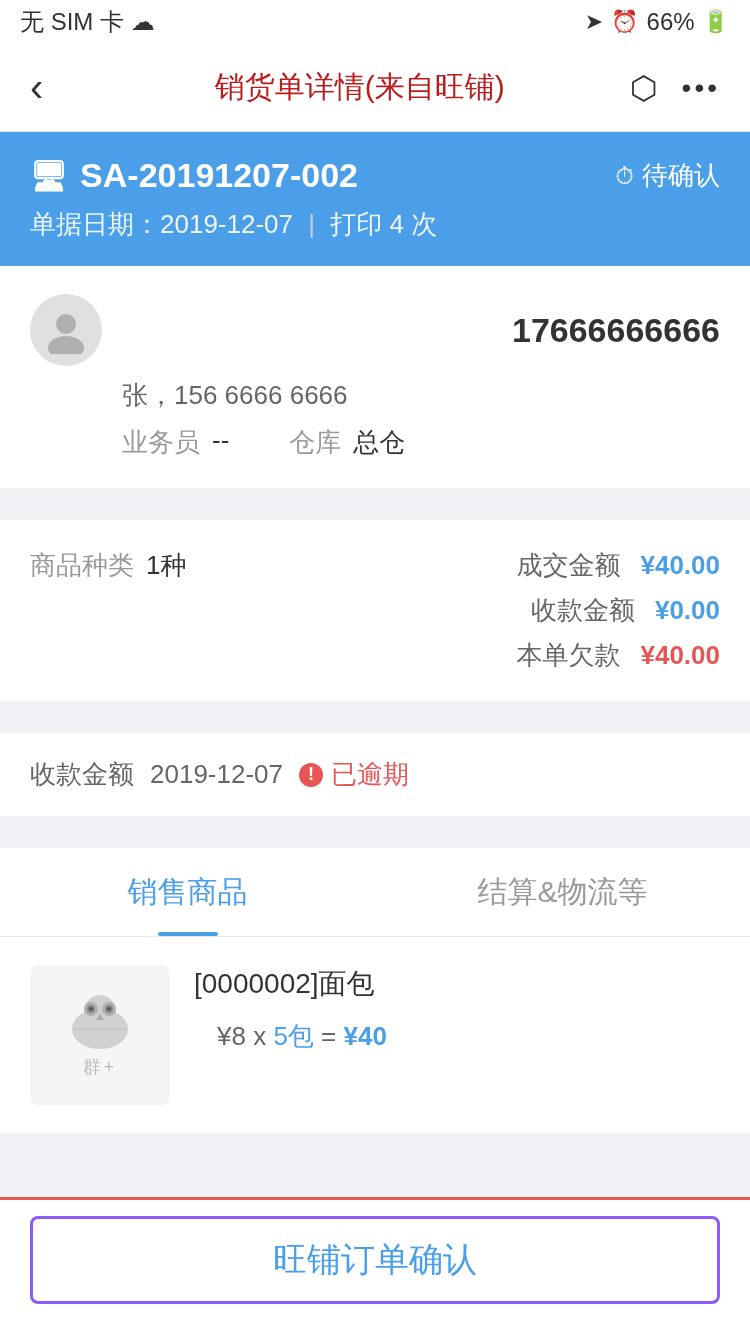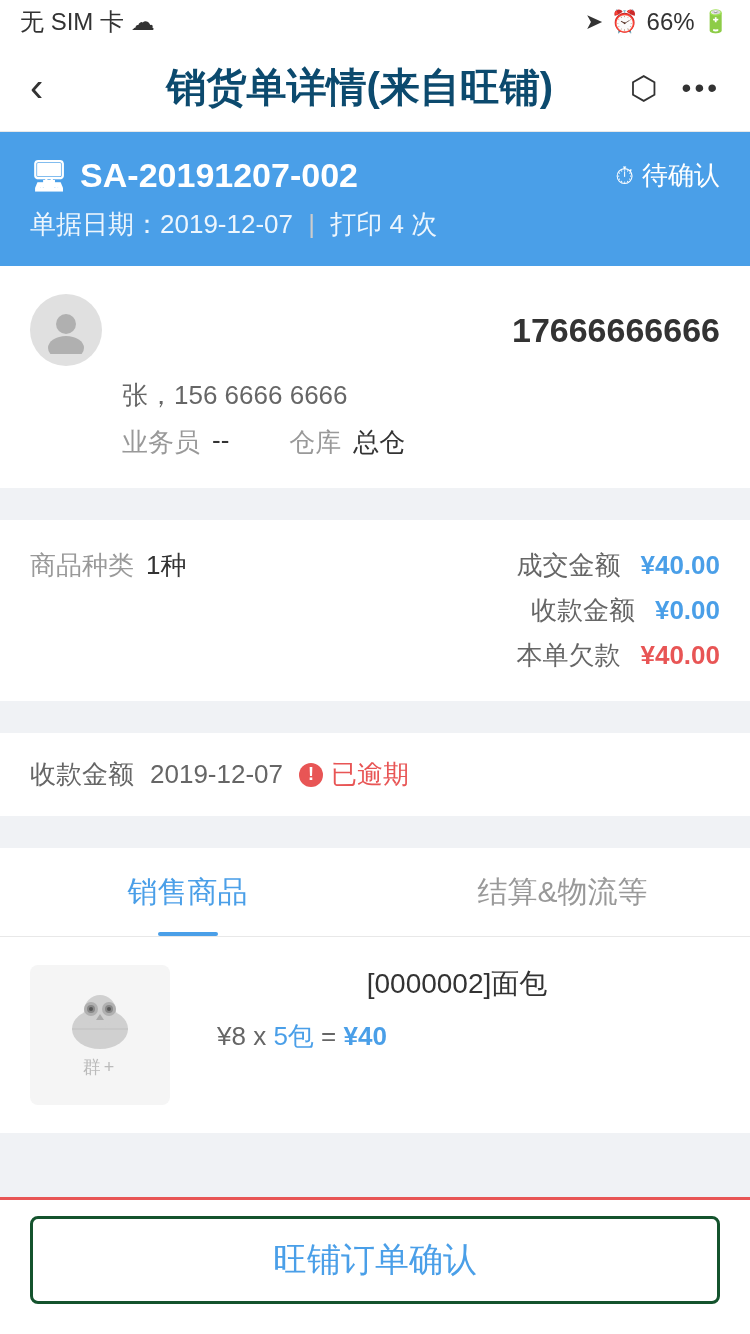--- a/index.html
+++ b/index.html
@@ -39,23 +39,23 @@
       padding: 0 30px;
       border-bottom: 1px solid #e8e8e8;
     }
     .nav-back {
       font-size: 40px;
       color: #333;
       cursor: pointer;
       width: 60px;
     }
     .nav-title {
-      font-size: 40px;
-      font-weight: 700;
-      color: #0c4a6e;
+      font-size: 30px;
+      font-weight: 400;
+      color: #b91c1c;
     }
     .nav-right {
       display: flex;
       align-items: center;
       gap: 24px;
     }
 
     
     .order-header {
       background: #4a9fe8;
@@ -276,21 +276,20 @@
       justify-content: center;
       gap: 4px;
     }
     .product-info {
       flex: 1;
     }
     .product-name {
       font-size: 28px;
       color: #333;
       margin-bottom: 16px;
-      text-align: center;
     }
     .product-price {
       font-size: 26px;
       color: #666;
       margin-left: 23px;
     }
     .price-qty { color: #4a9fe8; }
     .price-total { color: #4a9fe8; font-weight: 600; }
 
     
@@ -306,21 +305,21 @@
       left: 0;
       width: 750px;
       padding: 16px 30px 30px;
       background: #fff;
       border-top: 3px solid #e85555;
     }
     .confirm-btn {
       width: 100%;
       height: 88px;
       background: #fff;
-      border: 3px solid #14532d;
+      border: 3px solid #8b5cf6;
       border-radius: 8px;
       font-size: 34px;
       color: #4a9fe8;
       display: flex;
       align-items: center;
       justify-content: center;
       cursor: pointer;
       font-weight: 500;
     }
 

